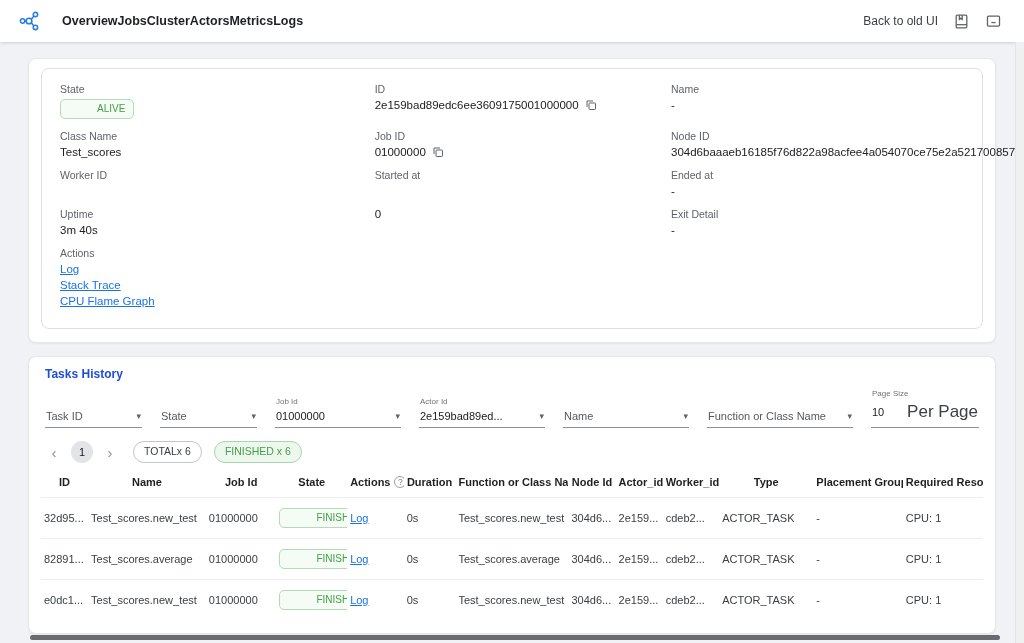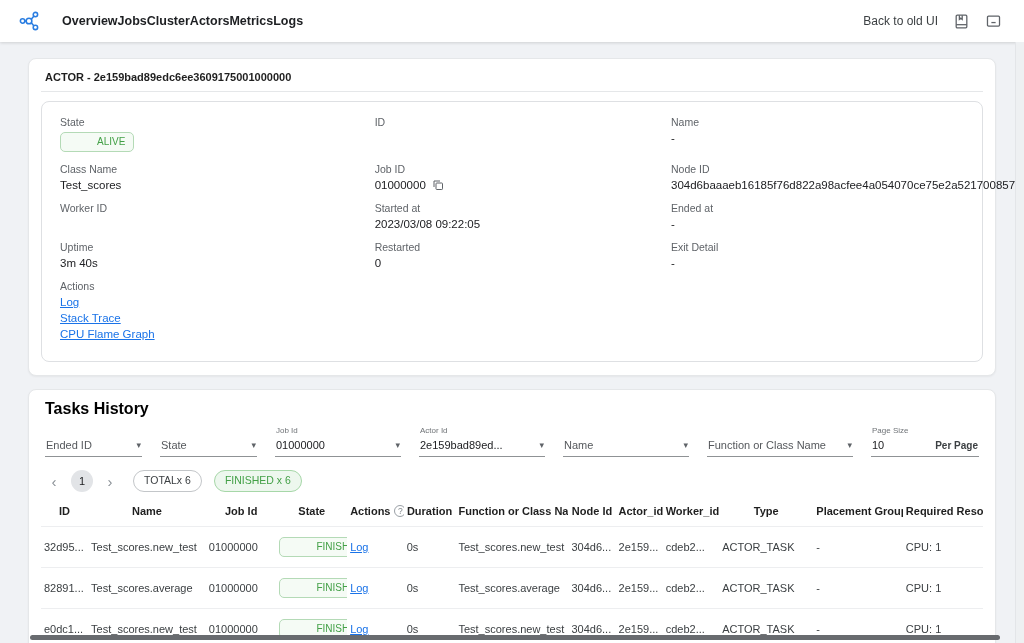--- a/index.html
+++ b/index.html
@@ -28,30 +28,30 @@
   .flabel { font-size:10.5px; color:#5f6368; margin-bottom:4px; }
   .fvalue { font-size:11.5px; color:#202124; display:flex; align-items:center; gap:6px;
             white-space:nowrap; }
   .copy-icon { display:inline-flex; color:#5f6368; cursor:pointer; flex:0 0 auto; }
   .chip { display:inline-block; font-size:10px; line-height:1; padding:4px 8px; border-radius:5px; }
   .chip-green { color:var(--green,#43a047); border:1px solid #b4dab6; background:#f5fbf5;padding-left:36px; }
   .action-links a { display:block; width:max-content; color:var(--blue,#1a73e8); font-size:11.5px;
                     text-decoration:underline; margin:0 0 4px 0; cursor:pointer; }
 
   
-  .tasks-title { font-size:16px; font-weight:700; color:#000000; padding:1px 4px 2px 4px; }
+  .tasks-title { font-size:12px; font-weight:700; color:#1d4ed8; padding:1px 4px 2px 4px; }
   .updated { font-size:11.5px; color:#202124; padding:2px 4px; }
   .filters { display:flex; align-items:flex-end; gap:18px; margin:16px 4px 0 4px; }
   .filter { position:relative; border-bottom:1px solid #8f9295; padding:3px 1px 5px 1px;
             display:flex; align-items:center; cursor:pointer; }
   .filter .cap { position:absolute; top:-10px; left:1px; font-size:8px; color:#6f7377; }
   .filter .val { font-size:11px; color:#202124; overflow:hidden; white-space:nowrap; }
   .filter .ph  { font-size:11px; color:#55585c; }
   .filter .arrow { font-size:9px; color:#5f6368; margin-left:auto; padding-left:8px; }
-  .filter .suffix { font-size:10px; color:#3c4043; margin-left:auto;font-weight:bold; }
+  .filter .suffix { font-size:17px; color:#3c4043; margin-left:auto; }
 
   .pager-row { display:flex; align-items:center; margin:13px 2px 0 2px; }
   .pg-btn { color:#8a9096; font-size:15px; width:22px; text-align:center; cursor:pointer; line-height:1; }
   .pg-num { width:22px; height:22px; border-radius:50%; background:#e2e4e7; font-size:11px;
             display:flex; align-items:center; justify-content:center; color:#202124;
             margin:0 6px; cursor:pointer; }
   .chip-outline { border:1px solid #c3c6c9; border-radius:14px; padding:3px 10px; font-size:10.5px;
                   color:#3c4043; background:#fff; margin-left:12px; line-height:1.3; }
   .chip-outline.green { border-color:#a6d7a8; color:var(--green,#43a047); background:#edf7ee; }
 
@@ -110,32 +110,40 @@
           <rect x="3.5" y="4.5" width="17" height="14" rx="1.5"></rect>
           <path d="M9 13.5h6"></path>
         </svg>
       </span>
     </div>
   </header>
 
   <main>
 
     <section class="panel">
-      <div class="panel-title">ACTOR - 2e159bad89edc6ee3609175001000000</div>
       <div class="card">
         <div class="fgrid">
 
           <div class="field">
             <div class="flabel">State</div>
             <div class="fvalue">
                 <span class="chip chip-green">ALIVE</span>
               </div>
           </div>
           <div class="field">
             <div class="flabel">ID</div>
+            <div class="fvalue">
+                <span>2e159bad89edc6ee3609175001000000</span>
+              <span class="copy-icon">
+                  <svg viewBox="0 0 24 24" width="12" height="12" fill="none" stroke="currentColor" stroke-width="2">
+                    <rect x="8" y="8" width="13" height="13" rx="1.5"></rect>
+                    <path d="M16 4H4v12"></path>
+                  </svg>
+                </span>
+            </div>
           </div>
           <div class="field">
             <div class="flabel">Name</div>
             <div class="fvalue">-</div>
           </div>
 
           <div class="field">
             <div class="flabel">Class Name</div>
             <div class="fvalue">Test_scores</div>
           </div>
@@ -157,33 +165,31 @@
                 <span>304d6baaaeb16185f76d822a98acfee4a054070ce75e2a5217008573</span>
 
             </div>
           </div>
 
           <div class="field">
             <div class="flabel">Worker ID</div>
           </div>
           <div class="field">
             <div class="flabel">Started at</div>
-            <div class="fvalue">2023/03/08 09:22:05</div>
           </div>
           <div class="field">
             <div class="flabel">Ended at</div>
             <div class="fvalue">-</div>
           </div>
 
           <div class="field">
             <div class="flabel">Uptime</div>
             <div class="fvalue">3m 40s</div>
           </div>
           <div class="field">
-            <div class="flabel">Restarted</div>
             <div class="fvalue">0</div>
           </div>
           <div class="field">
             <div class="flabel">Exit Detail</div>
             <div class="fvalue">-</div>
           </div>
 
           <div class="field" style="grid-column:1 / span 3;">
             <div class="flabel">Actions</div>
             <div class="action-links">
@@ -195,21 +201,21 @@
 
         </div>
       </div>
     </section>
 
     <section class="panel">
       <div class="tasks-title">Tasks History</div>
 
       <div class="filters">
         <div class="filter" style="width:97px">
-          <span class="ph">Ended ID</span>
+          <span class="ph">Task ID</span>
           <span class="arrow">▾</span>
         </div>
         <div class="filter" style="width:97px">
           <span class="ph">State</span>
           <span class="arrow">▾</span>
         </div>
         <div class="filter" style="width:126px">
           <span class="cap">Job Id</span>
           <span class="val">01000000</span>
           <span class="arrow">▾</span>

